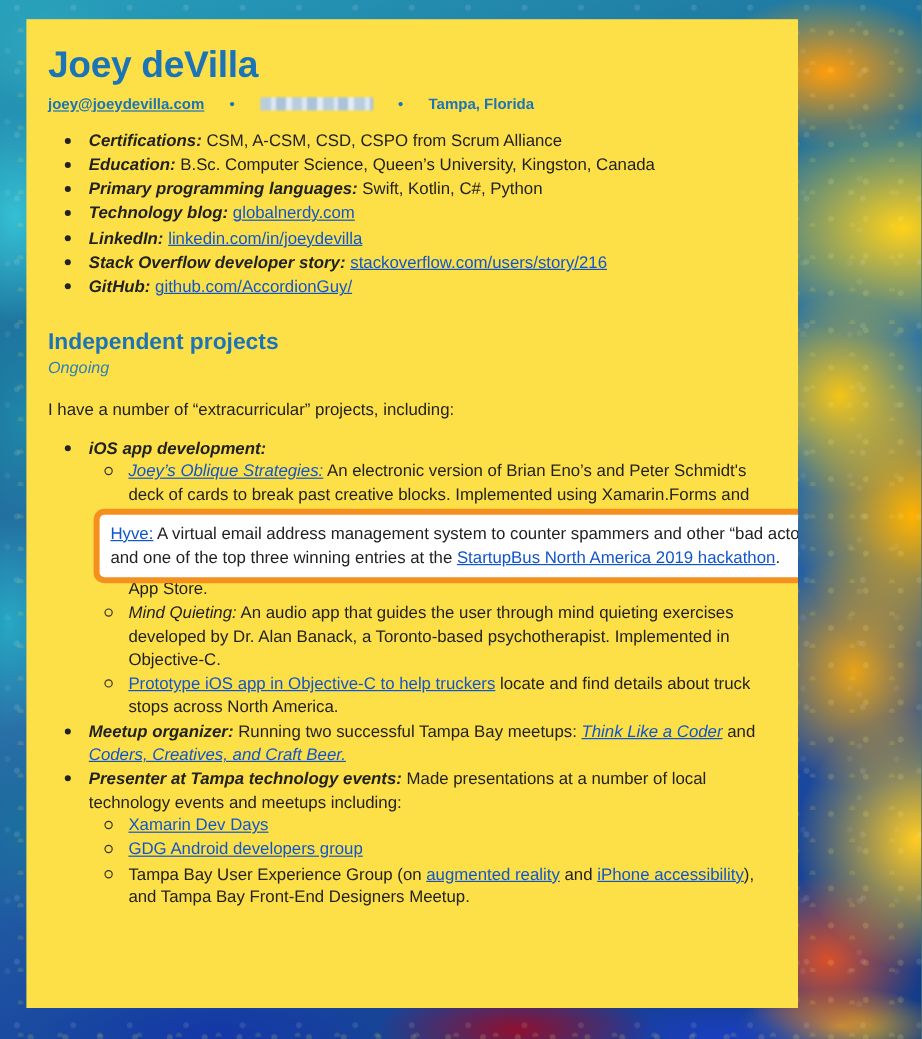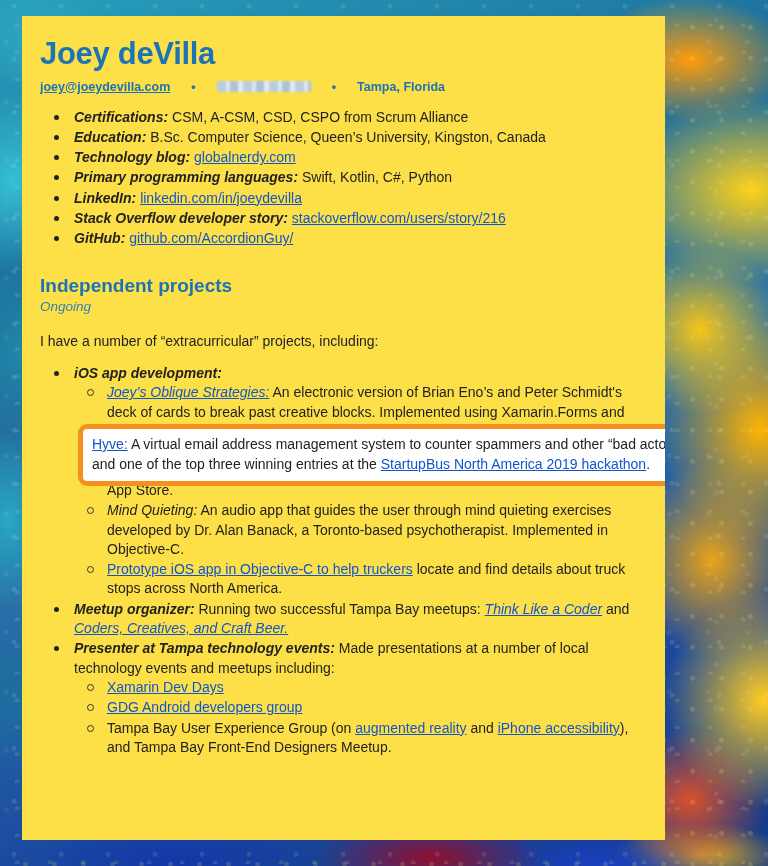--- a/index.html
+++ b/index.html
@@ -205,25 +205,25 @@
     </div>
 
     <ul class="lvl1 contact-list">
       <li>
         <b>Certifications:</b><span> CSM, A-CSM, CSD, CSPO from Scrum Alliance</span>
       </li>
       <li>
         <b>Education:</b><span> B.Sc. Computer Science, Queen’s University, Kingston, Canada</span>
       </li>
       <li>
+        <b>Primary programming languages:</b><span> Swift, Kotlin, C#, Python</span>
+      </li>
+      <li>
         <b>Technology blog:</b>
         <a class="link" href="#">globalnerdy.com</a>
-      </li>
-      <li>
-        <b>Primary programming languages:</b><span> Swift, Kotlin, C#, Python</span>
       </li>
       <li>
         <b>LinkedIn:</b>
         <a class="link" href="#">linkedin.com/in/joeydevilla</a>
       </li>
       <li>
         <b>Stack Overflow developer story:</b>
         <a class="link" href="#">stackoverflow.com/users/story/216</a>
       </li>
       <li>

